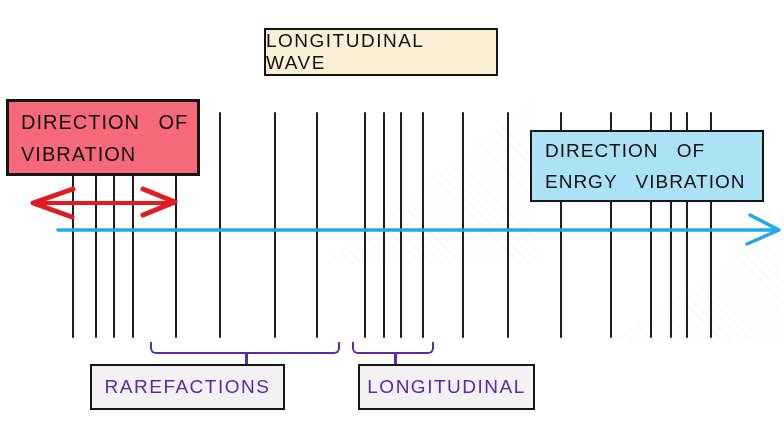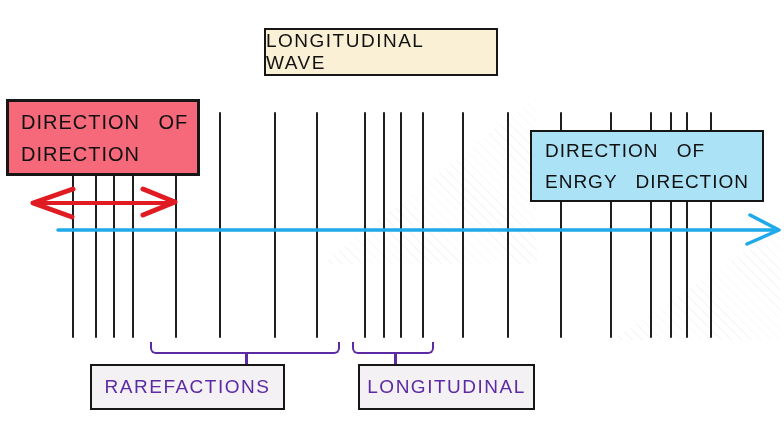--- a/index.html
+++ b/index.html
@@ -140,26 +140,26 @@
       <path class="blue-stroke" d="M750,215 L779,230 L747,244" stroke-width="3.5"></path>
     </g>
   </svg>
 
   <div class="box title-box">
     <span>LONGITUDINAL WAVE</span>
   </div>
 
   <div class="box vib-box">
     <span>DIRECTION OF</span>
-    <span>DIRECTION</span>
+    <span>VIBRATION</span>
   </div>
 
   <div class="box energy-box">
     <span>DIRECTION OF</span>
-    <span>ENRGY DIRECTION</span>
+    <span>ENRGY VIBRATION</span>
   </div>
 
   <div class="brace brace-rare"></div>
   <div class="brace-stem stem-rare"></div>
   <div class="brace brace-comp"></div>
   <div class="brace-stem stem-comp"></div>
 
   <div class="box label-box rare-box">
     <span>RAREFACTIONS</span>
   </div>

